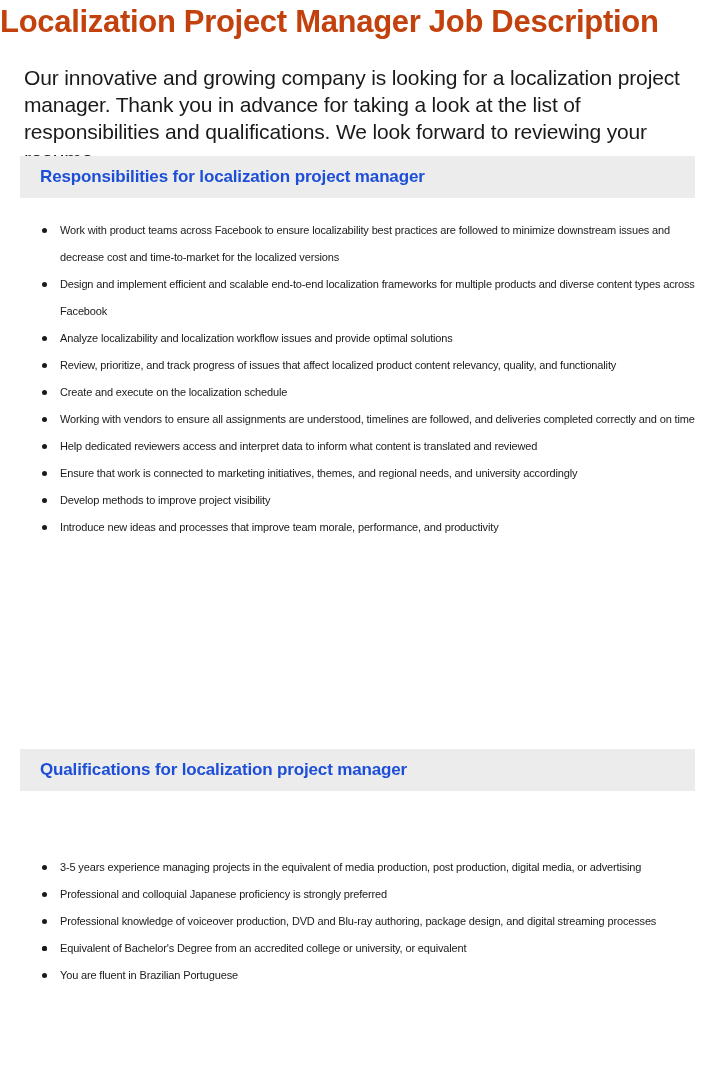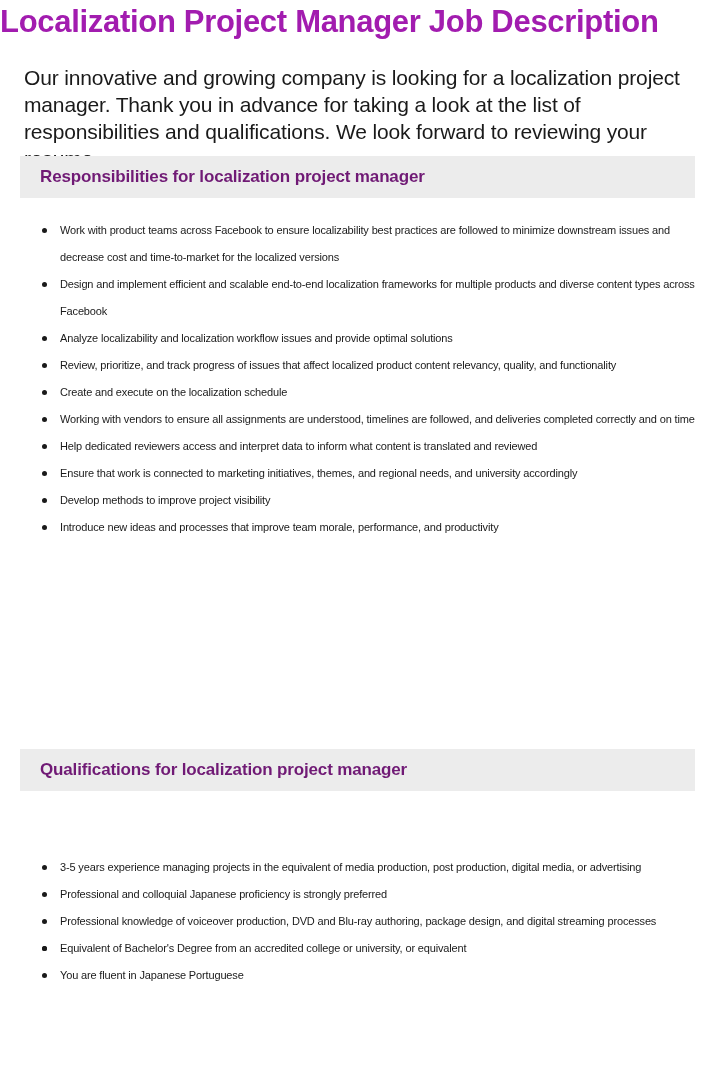--- a/index.html
+++ b/index.html
@@ -13,21 +13,21 @@
   .page { position: relative; width: 720px; }
   h1 {
     margin: 0;
     position: absolute;
     top: 2px;
     left: 0;
     width: 608px;
     text-align: right;
     font-size: 31px;
     font-weight: bold;
-    color: #a21caf;
+    color: #c2410c;
     letter-spacing: -0.3px;
     line-height: 40px;
     white-space: nowrap;
   }
   .intro {
     position: absolute;
     top: 60px;
     left: 20px;
     width: 680px;
     margin: 4px;
@@ -39,21 +39,21 @@
     position: absolute;
     left: 20px;
     width: 675px;
     height: 42px;
     background: #ececec;
     box-sizing: border-box;
     padding-left: 20px;
     font-size: 17px;
     font-weight: bold;
     line-height: 42px;
-    color: #701a75;
+    color: #1d4ed8;
     letter-spacing: -0.15px;
   }
   ul.items {
     position: absolute;
     left: 20px;
     width: 680px;
     margin: 0;
     padding: 0 0 0 40px;
     box-sizing: border-box;
     list-style: none;
@@ -96,15 +96,15 @@
   </ul>
 
   <div class="section-header" style="top:749px;">Qualifications for localization project manager</div>
 
   <ul class="items" style="top:854px;">
     <li><span class="bullet"></span><span>3-5 years experience managing projects in the equivalent of media production, post production, digital media, or advertising</span></li>
     <li><span class="bullet"></span><span>Professional and colloquial Japanese proficiency is strongly preferred</span></li>
     <li><span class="bullet"></span><span>Professional knowledge of voiceover production, DVD and Blu-ray authoring, package design, and digital streaming processes</span></li>
     <li><span class="bullet"></span></li>
     <li><span class="bullet"></span><span>Equivalent of Bachelor's Degree from an accredited college or university, or equivalent</span></li>
-    <li><span class="bullet"></span><span>You are fluent in Japanese Portuguese</span></li>
+    <li><span class="bullet"></span><span>You are fluent in Brazilian Portuguese</span></li>
   </ul>
 </div>
 
 </body></html>

